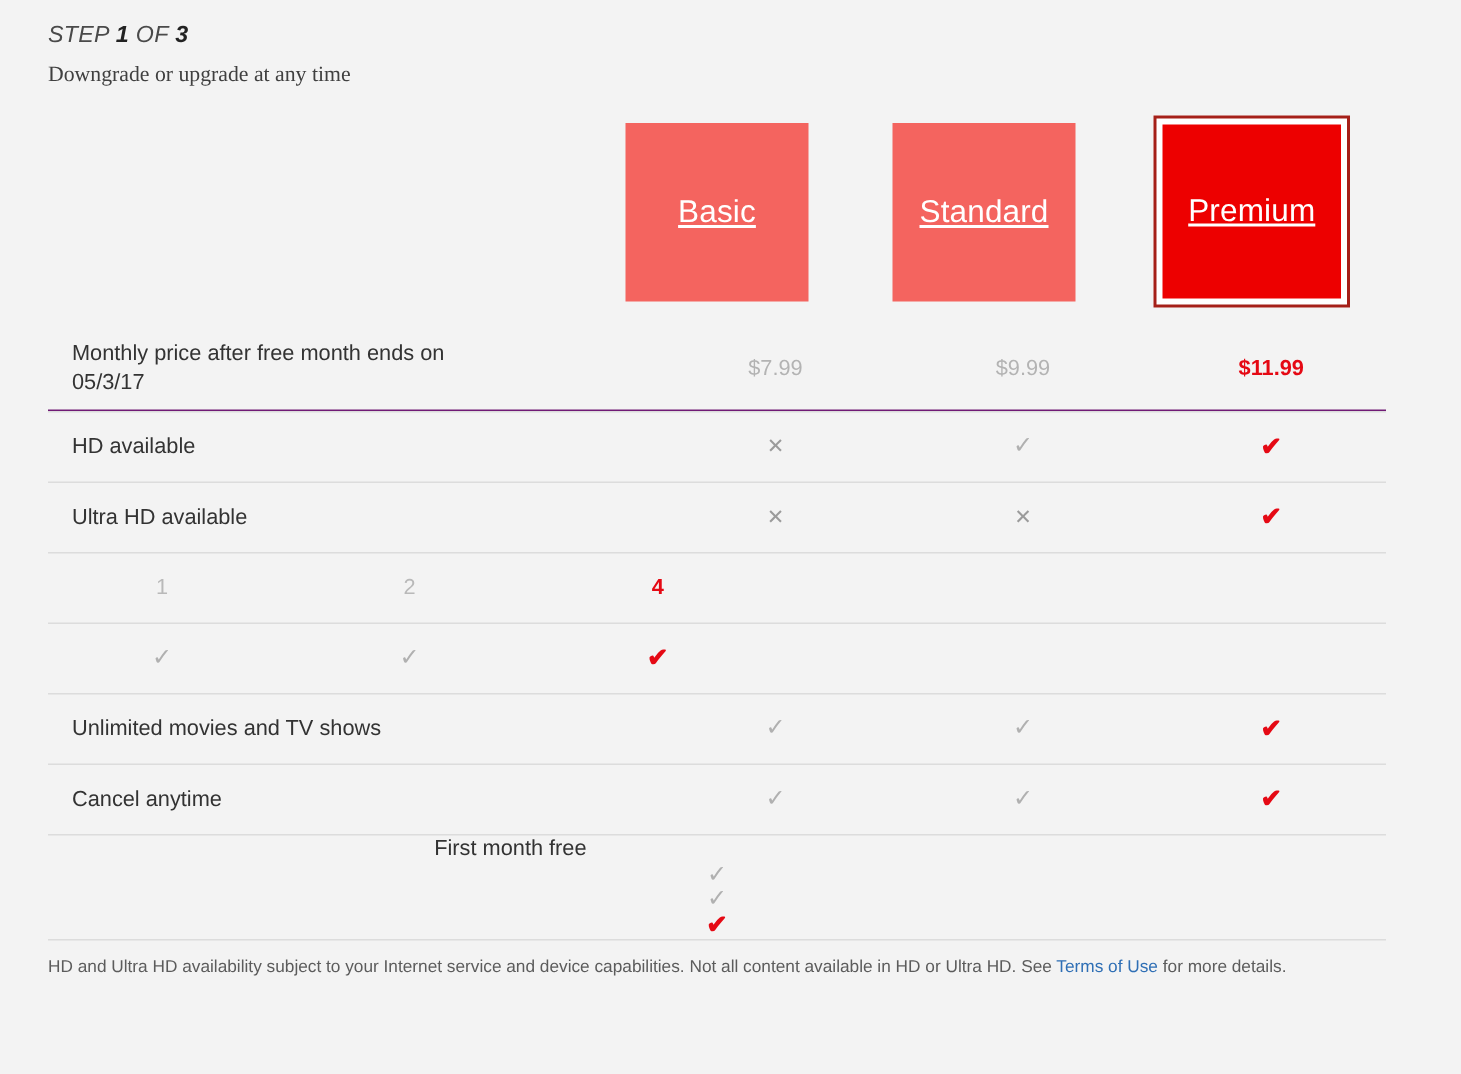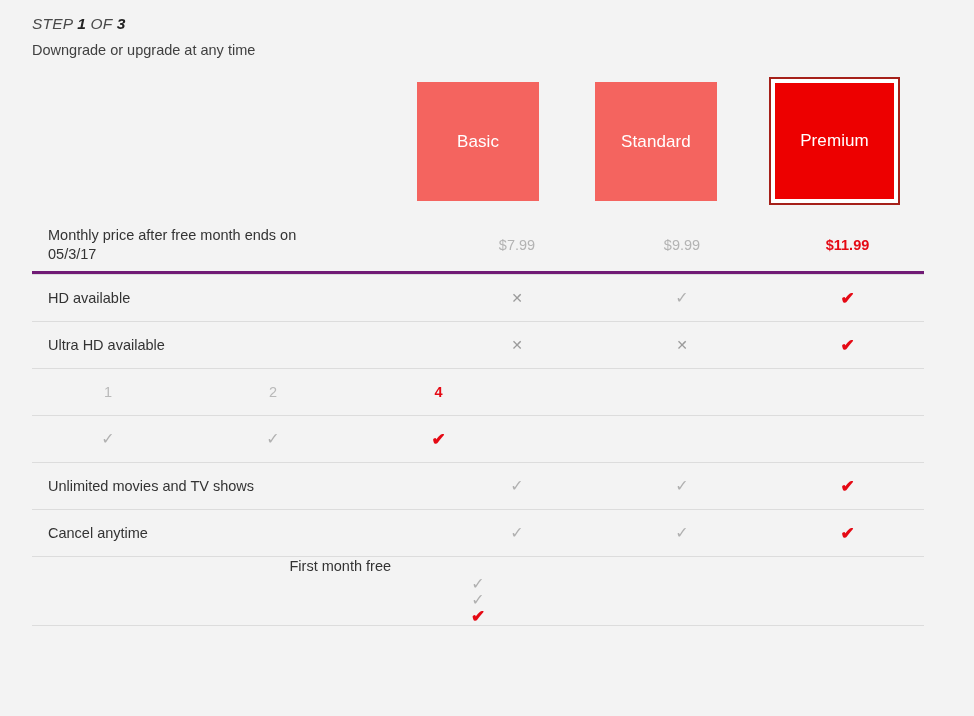--- a/index.html
+++ b/index.html
@@ -47,44 +47,46 @@
     line-height: 28px;
     letter-spacing: -0.2px;
     margin: 0 0 10px 0;
   }
   .subhead {
     font-size: 14.5px;
     font-weight: 400;
     color: #404040;
     line-height: 19px;
     margin: 0;
+    font-family: Liberation Serif, serif;
   }
 
   
   .cards {
     position: relative;
     height: 131px;
     margin-top: 17px;
   }
   .card {
     position: absolute;
     box-sizing: border-box;
     display: flex;
     align-items: center;
     justify-content: center;
     cursor: pointer;
     user-select: none;
   }
   .card-label {
     color: #ffffff;
-    font-size: 17px;
+    font-size: 21px;
     font-weight: 400;
     letter-spacing: 0.1px;
     text-align: center;
     line-height: 20px;
+    text-decoration: underline;
   }
   .card.plain {
     background: #f4645f;
     width: 122px;
     height: 119px;
     top: 5px;
   }
   .card.selected {
     width: 131px;
     height: 128px;
@@ -110,21 +112,21 @@
   .row {
     position: relative;
     display: flex;
     align-items: center;
     border-top: 1px solid #dcdcdc;
     min-height: 47px;
     box-sizing: border-box;
   }
   .row.price-row {
     border-top: none;
-    border-bottom: 3px solid #701a75;
+    border-bottom: 1px solid #701a75;
     min-height: 56px;
   }
   .row.last {
     border-bottom: 1px solid #dcdcdc;
     flex-direction: column;
   }
   .feature-label {
     flex: 0 0 auto;
     width: 409px;
     padding-left: 16px;
@@ -280,14 +282,17 @@
         <div class="row last">
           <div class="feature-label">First month free</div>
           <div class="cell c1"><span class="mark check">✓</span></div>
           <div class="cell c2"><span class="mark check">✓</span></div>
           <div class="cell c3"><span class="mark check hi">✔</span></div>
         </div>
       </div>
 
   </div>
 
+  <div class="footer">
+    <span>HD and Ultra HD availability subject to your Internet service and device capabilities. Not all content available in HD or Ultra HD. See </span><a href="#">Terms of Use</a><span> for more details.</span>
+  </div>
 
 </div>
 
 </body></html>

